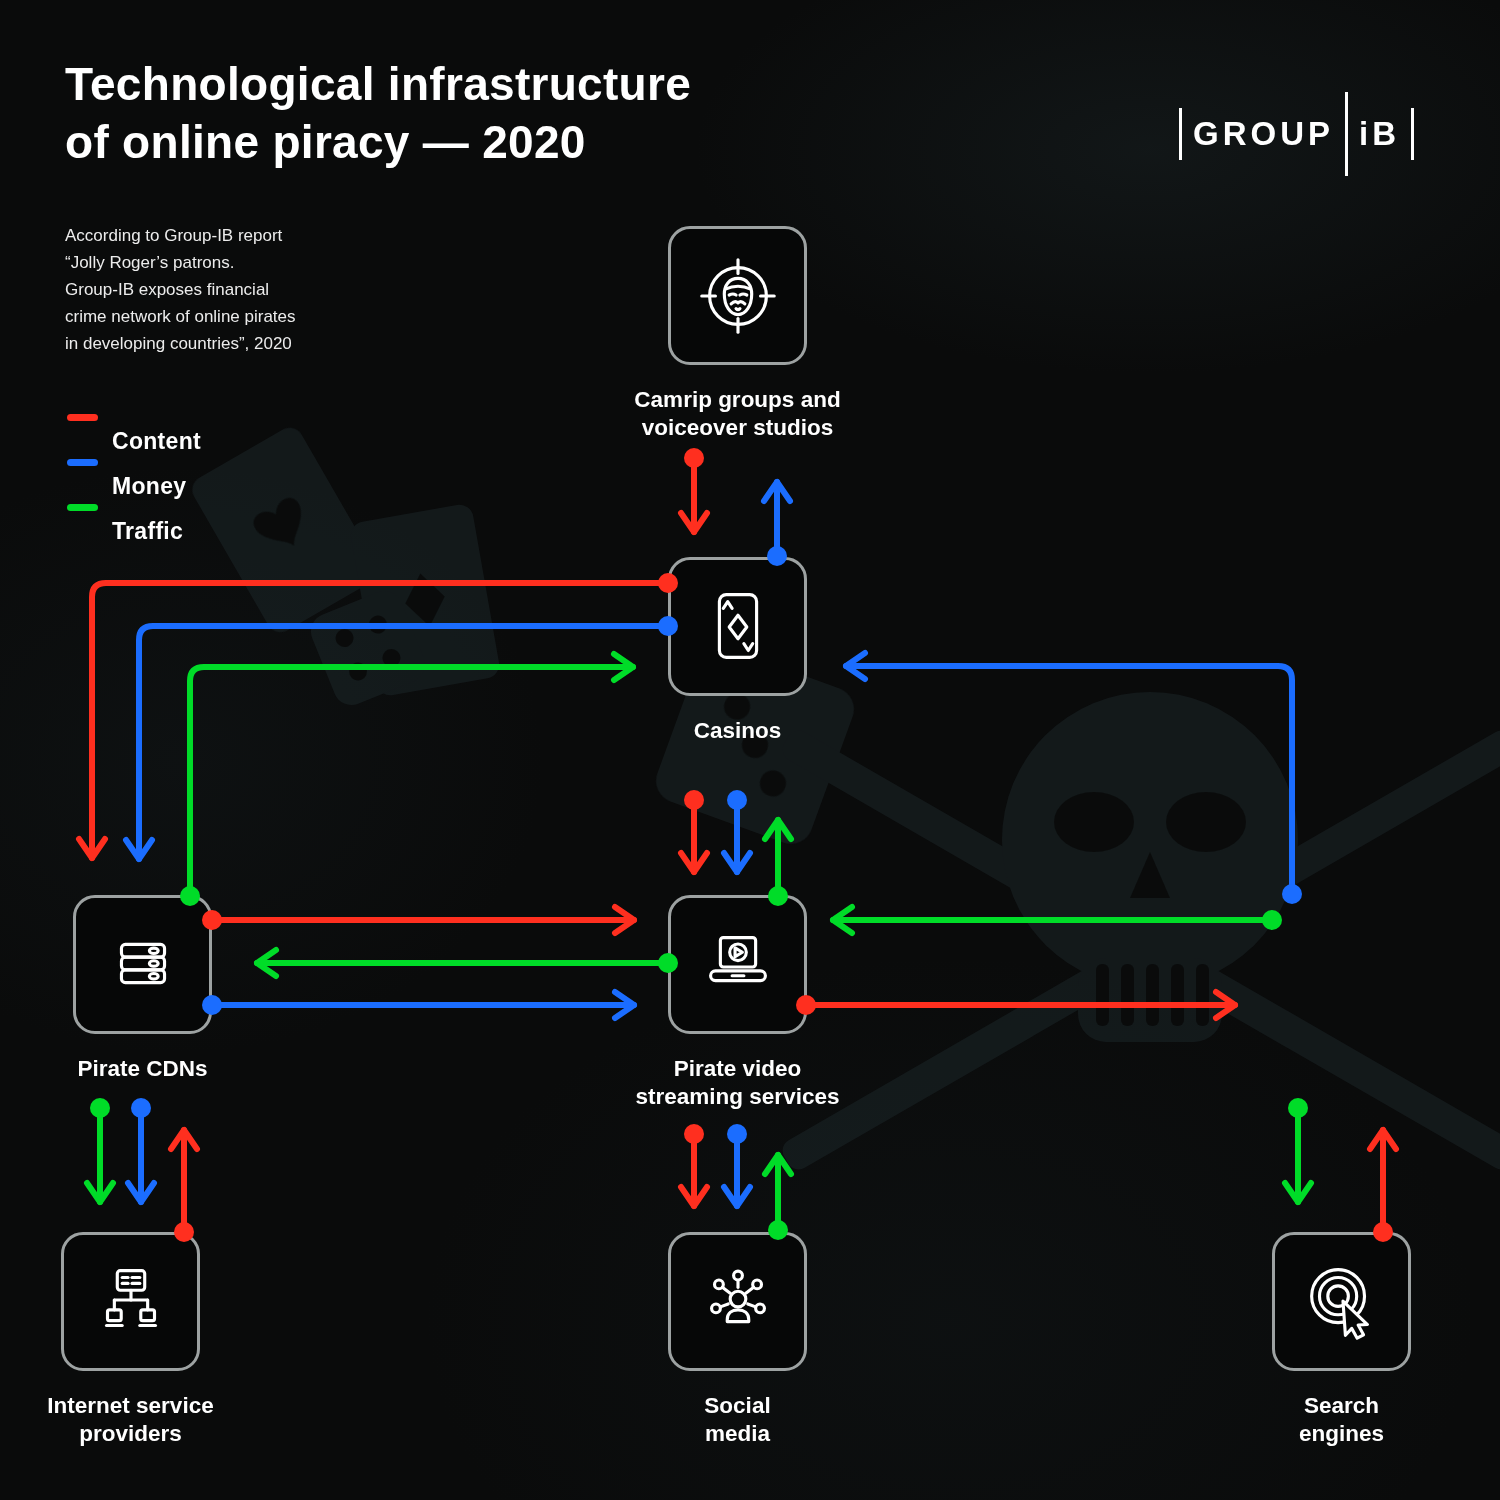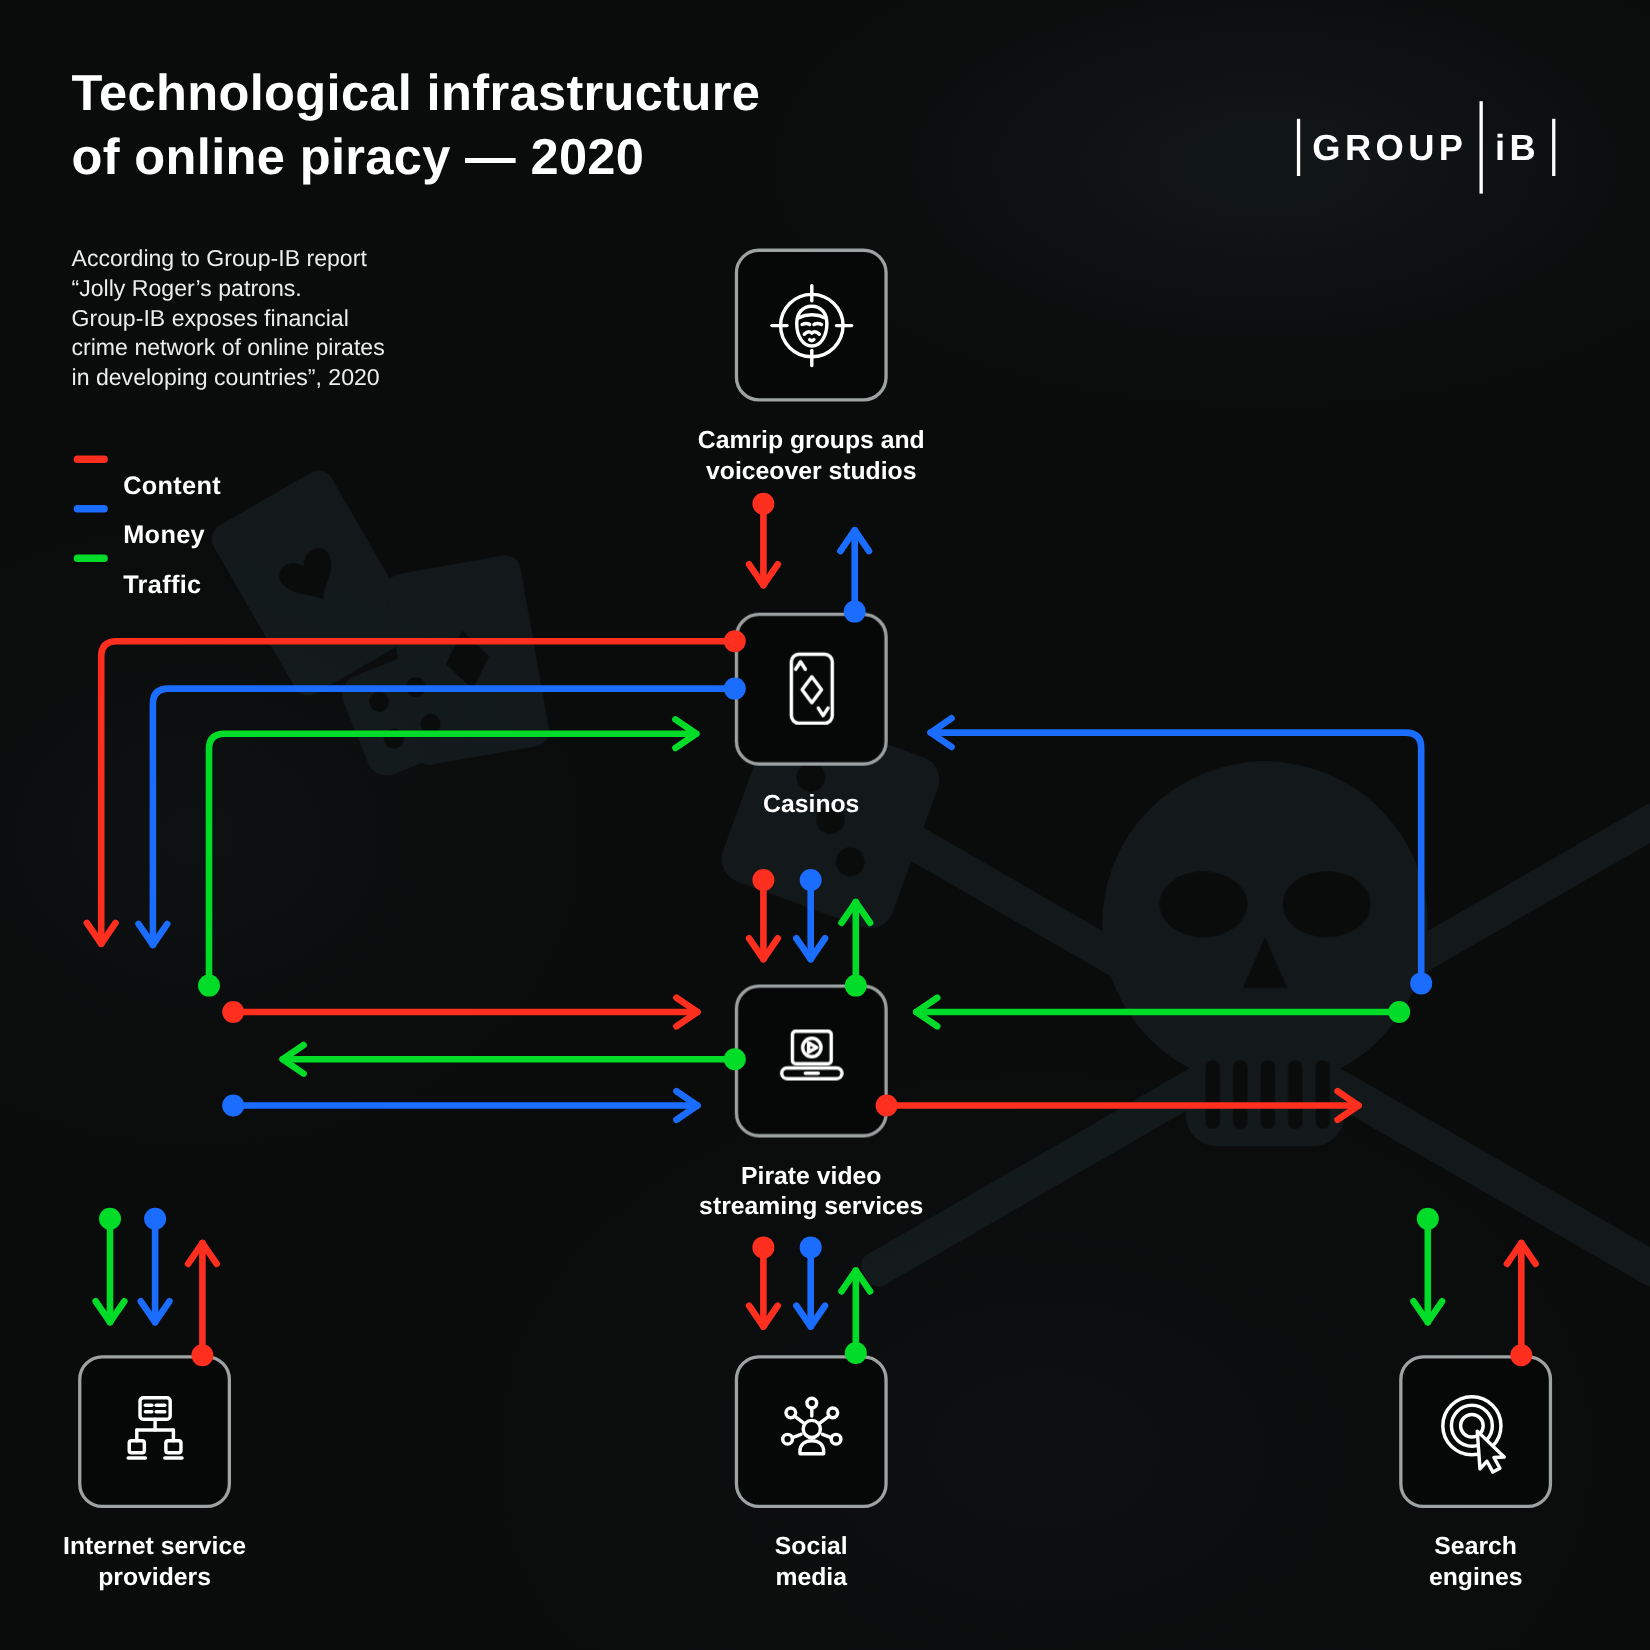--- a/index.html
+++ b/index.html
@@ -7,21 +7,21 @@
     position:relative;width:1500px;height:1500px;overflow:hidden;
     font-family:"Liberation Sans",sans-serif;
     background:
       radial-gradient(650px 320px at 1150px 150px, rgba(32,44,47,0.35), transparent 70%),
       radial-gradient(520px 420px at 180px 760px, rgba(24,33,36,0.28), transparent 70%),
       radial-gradient(750px 520px at 950px 1320px, rgba(22,30,33,0.28), transparent 70%),
       #0a0b0b;
   }
   .wm{position:absolute;left:0;top:0;width:1500px;height:1500px;z-index:0;pointer-events:none;}
   .title{position:absolute;left:65px;top:55px;color:#fff;font-size:46px;line-height:58px;font-weight:bold;letter-spacing:.3px;z-index:5;}
-  .source{position:absolute;left:65px;top:222px;color:#ececec;font-size:21px;line-height:27px;z-index:5;}
+  .source{position:absolute;left:65px;top:222px;color:#ececec;font-size:17px;line-height:27px;z-index:5;}
   .logo{position:absolute;top:92px;right:86px;display:flex;align-items:center;gap:11px;color:#fff;z-index:5;}
   .logo .word{font-size:33px;letter-spacing:4px;font-weight:700;}
   .logo .bar{width:3px;background:#fff;}
   .logo .bar.small{height:52px;}
   .logo .bar.tall{height:84px;}
   .legend{position:absolute;left:67px;top:404px;z-index:5;}
   .legend-row{display:flex;align-items:center;height:27px;margin-bottom:18px;}
   .legend-dash{width:31px;height:7px;border-radius:4px;margin-right:14px;background:#888;}
   .legend-label{color:#fff;font-size:23px;font-weight:bold;letter-spacing:.3px;margin-top:48px;}
   .node{position:absolute;width:139px;height:139px;box-sizing:border-box;
@@ -156,37 +156,50 @@
       <rect x="29" y="15" width="38" height="64" rx="7"></rect>
       <path d="M33,29 L37.5,22 L42,29"></path>
       <path d="M48,36 L57,48 L48,60 L39,48 Z"></path>
       <path d="M54,65 L58.5,72 L63,65"></path>
     </svg>
     <div class="node-label">
       <div>Casinos</div>
     </div>
   </div>
 
+  <div class="node" style="left:73px;top:895px">
+    <svg class="icn" viewBox="0 0 96 96">
+      <rect x="26" y="27" width="44" height="13" rx="4"></rect>
+      <rect x="26" y="40" width="44" height="13" rx="4"></rect>
+      <rect x="26" y="53" width="44" height="13" rx="4"></rect>
+      <ellipse cx="59" cy="33.5" rx="4.5" ry="2.8"></ellipse>
+      <ellipse cx="59" cy="46.5" rx="4.5" ry="2.8"></ellipse>
+      <ellipse cx="59" cy="59.5" rx="4.5" ry="2.8"></ellipse>
+    </svg>
+    <div class="node-label">
+      <div>Pirate CDNs</div>
+    </div>
+  </div>
 
   <div class="node" style="left:668px;top:895px">
     <svg class="icn" viewBox="0 0 96 96">
       <rect x="30" y="20" width="36" height="30" rx="3"></rect>
       <circle cx="48" cy="35" r="8.5"></circle>
       <path d="M45,30.5 L52.5,35 L45,39.5 Z"></path>
       <rect x="20" y="54" width="56" height="10" rx="5"></rect>
       <path d="M42,59 L54,59"></path>
     </svg>
     <div class="node-label">
       <div>Pirate video</div>
       <div>streaming services</div>
     </div>
   </div>
 
 
-  <div class="node" style="left:71px;top:1232px">
+  <div class="node" style="left:61px;top:1232px">
     <svg class="icn" viewBox="0 0 96 96">
       <rect x="34" y="16" width="28" height="20" rx="3"></rect>
       <path d="M39,23 L45,23"></path>
         <path d="M49,23 L57,23"></path>
       <path d="M39,29 L45,29"></path>
         <path d="M49,29 L57,29"></path>
       <path d="M48,36 L48,46"></path>
       <path d="M31,46 L65,46"></path>
       <path d="M31,46 L31,56"></path>
         <path d="M65,46 L65,56"></path>

